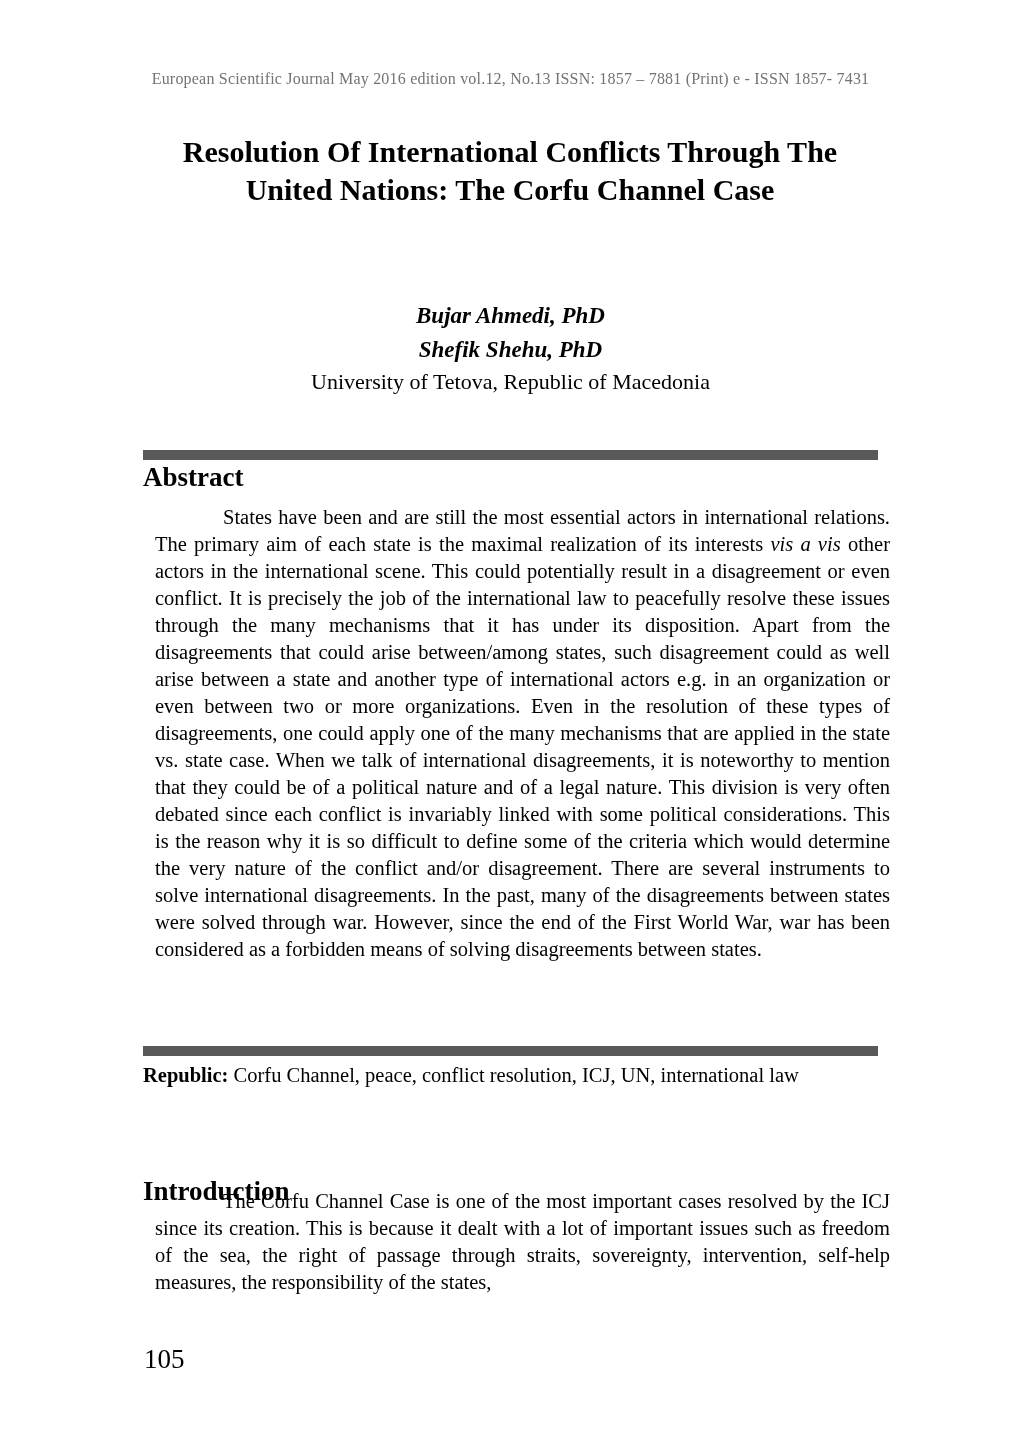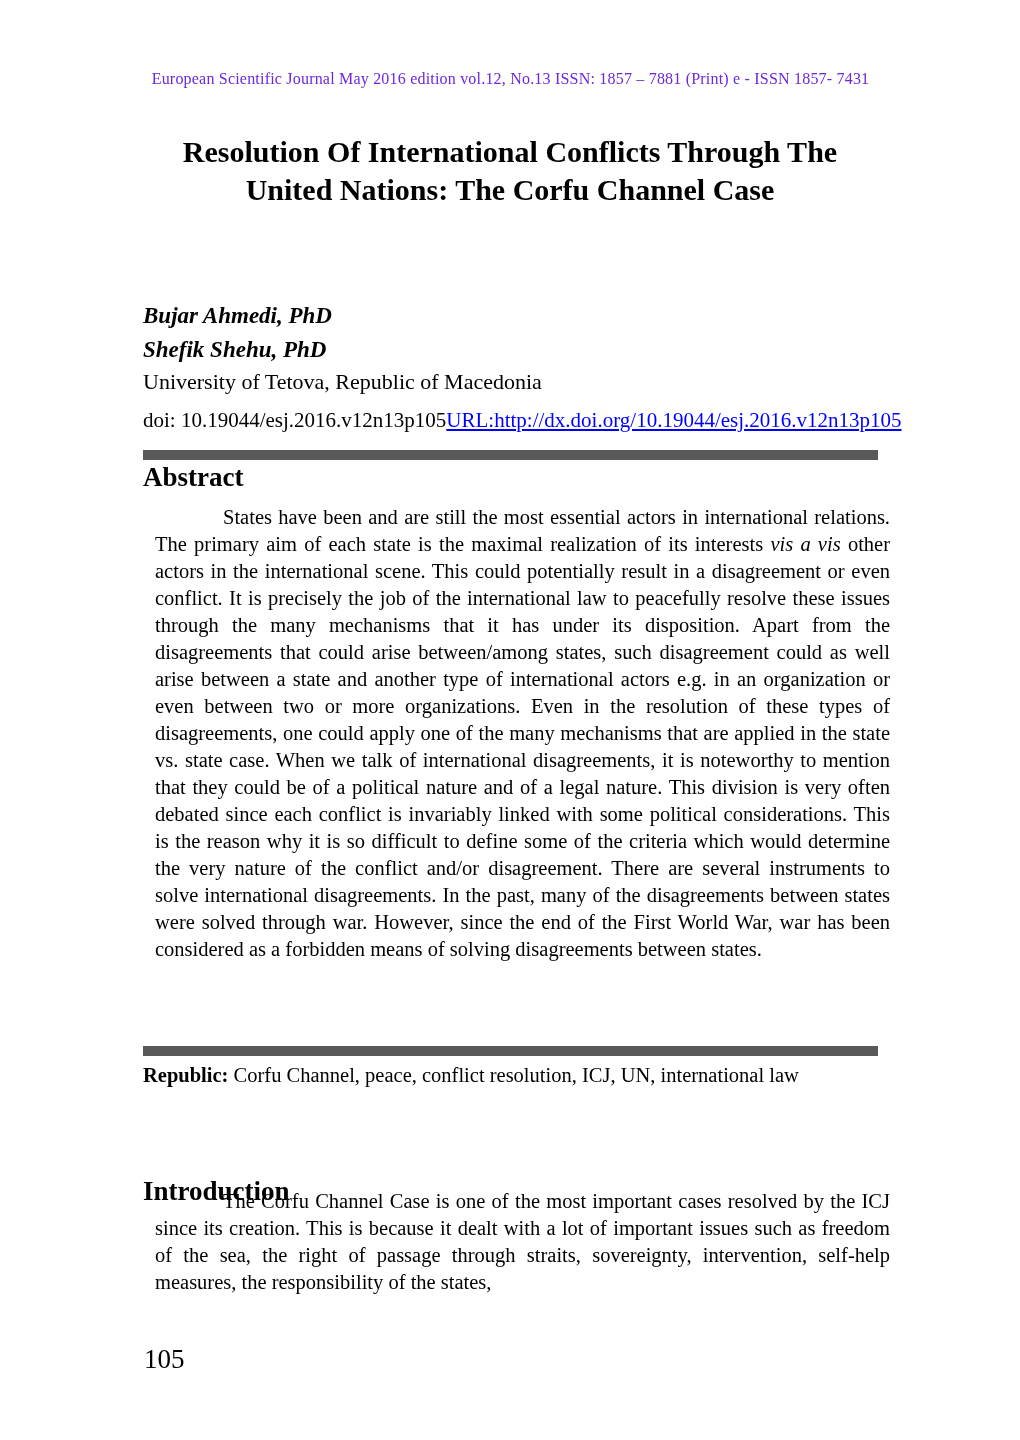--- a/index.html
+++ b/index.html
@@ -16,41 +16,41 @@
     color: #000000;
     overflow: hidden;
   }
   .journal-header {
     position: absolute;
     top: 70px;
     left: 143px;
     width: 735px;
     text-align: center;
     font-size: 16px;
-    color: #6d28d9;
+    color: #737373;
     letter-spacing: 0.2px;
     white-space: nowrap;
   }
   .paper-title {
     position: absolute;
     top: 133px;
     left: 150px;
     width: 720px;
     margin: 0;
     text-align: center;
     font-size: 30px;
     line-height: 38px;
     font-weight: bold;
   }
   .authors-block {
     position: absolute;
     top: 299px;
     left: 143px;
     width: 735px;
-    text-align: left;
+    text-align: center;
   }
   .author-name {
     font-size: 23px;
     line-height: 34px;
     font-weight: bold;
     font-style: italic;
   }
   .affiliation {
     font-size: 22px;
     line-height: 30px;
@@ -130,24 +130,20 @@
   <div class="journal-header">European Scientific Journal May 2016 edition vol.12, No.13  ISSN: 1857 – 7881 (Print)  e - ISSN 1857- 7431</div>
 
   <h1 class="paper-title">Resolution Of International Conflicts Through The United Nations: The Corfu Channel Case</h1>
 
   <div class="authors-block">
     <div class="author-name">Bujar Ahmedi, PhD</div>
     <div class="author-name">Shefik Shehu, PhD</div>
     <div class="affiliation">University of Tetova, Republic of Macedonia</div>
   </div>
 
-  <div class="doi-row">
-    <span>doi: 10.19044/esj.2016.v12n13p105</span>
-    <a class="url-link">URL:http://dx.doi.org/10.19044/esj.2016.v12n13p105</a>
-  </div>
 
   <div class="rule rule-top"></div>
 
   <div class="section-heading abstract-heading">Abstract</div>
 
   <p class="body-para abstract-para"><span>States have been and are still the most essential actors in international relations. The primary aim of each state is the maximal realization of its interests </span><span class="italic">vis a vis</span><span> other actors in the international scene. This could potentially result in a disagreement or even conflict. It is precisely the job of the international law to peacefully resolve these issues through the many mechanisms that it has under its disposition. Apart from the disagreements that could arise between/among states, such disagreement could as well arise between a state and another type of international actors e.g. in an organization or even between two or more organizations. Even in the resolution of these types of disagreements, one could apply one of the many mechanisms that are applied in the state vs. state case. When we talk of international disagreements, it is noteworthy to mention that they could be of a political nature and of a legal nature. This division is very often debated since each conflict is invariably linked with some political considerations. This is the reason why it is so difficult to define some of the criteria which would determine the very nature of the conflict and/or disagreement. There are several instruments to solve international disagreements. In the past, many of the disagreements between states were solved through war. However, since the end of the First World War, war has been considered as a forbidden means of solving disagreements between states.</span></p>
 
   <div class="rule rule-bottom"></div>
 
   <p class="keywords-para"><span class="keywords-label">Republic:</span><span> Corfu Channel, peace, conflict resolution, ICJ, UN, international law</span></p>

